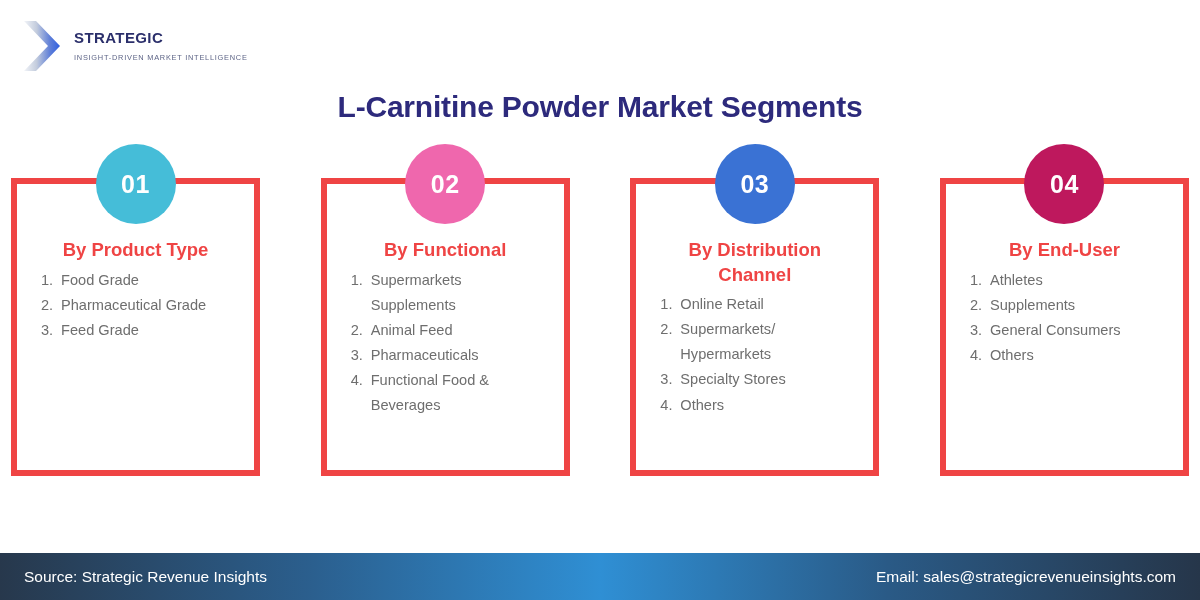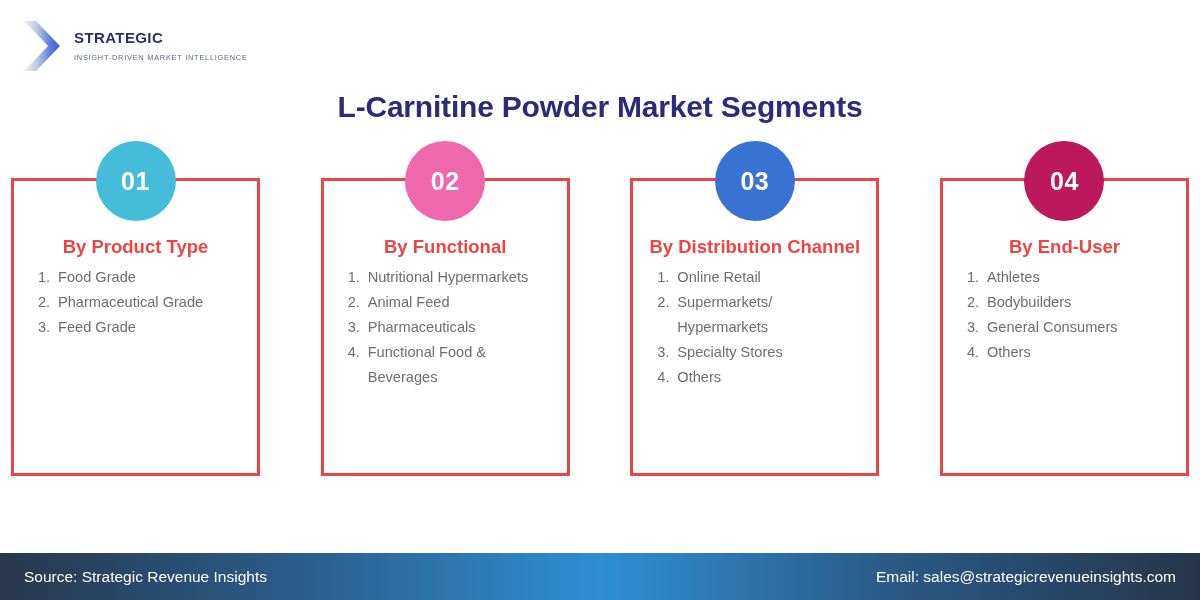--- a/index.html
+++ b/index.html
@@ -71,21 +71,21 @@
     left: 11px;
     top: 178px;
     width: 1178px;
     display: flex;
     justify-content: space-between;
   }
   .card {
     position: relative;
     width: 249px;
     height: 298px;
-    border: 3px solid #ef4444;
+    border: 6px solid #ef4444;
     background: #ffffff;
     padding: 54px 12px 10px 12px;
   }
   .badge {
     position: absolute;
     top: -40px;
     left: 50%;
     transform: translateX(-50%);
     width: 80px;
     height: 80px;
@@ -192,21 +192,21 @@
         </li>
       </ul>
     </div>
 
     <div class="card">
       <div class="badge" style="background:#ef67ad">02</div>
       <div class="card-title">By Functional</div>
       <ul class="card-list">
         <li>
           <span class="li-num">1.</span>
-          <span class="li-txt">Nutritional Hypermarkets</span>
+          <span class="li-txt">Supermarkets Supplements</span>
         </li>
         <li>
           <span class="li-num">2.</span>
           <span class="li-txt">Animal Feed</span>
         </li>
         <li>
           <span class="li-num">3.</span>
           <span class="li-txt">Pharmaceuticals</span>
         </li>
         <li>
@@ -242,21 +242,21 @@
     <div class="card">
       <div class="badge" style="background:#be185d">04</div>
       <div class="card-title">By End-User</div>
       <ul class="card-list">
         <li>
           <span class="li-num">1.</span>
           <span class="li-txt">Athletes</span>
         </li>
         <li>
           <span class="li-num">2.</span>
-          <span class="li-txt">Bodybuilders</span>
+          <span class="li-txt">Supplements</span>
         </li>
         <li>
           <span class="li-num">3.</span>
           <span class="li-txt">General Consumers</span>
         </li>
         <li>
           <span class="li-num">4.</span>
           <span class="li-txt">Others</span>
         </li>
       </ul>

